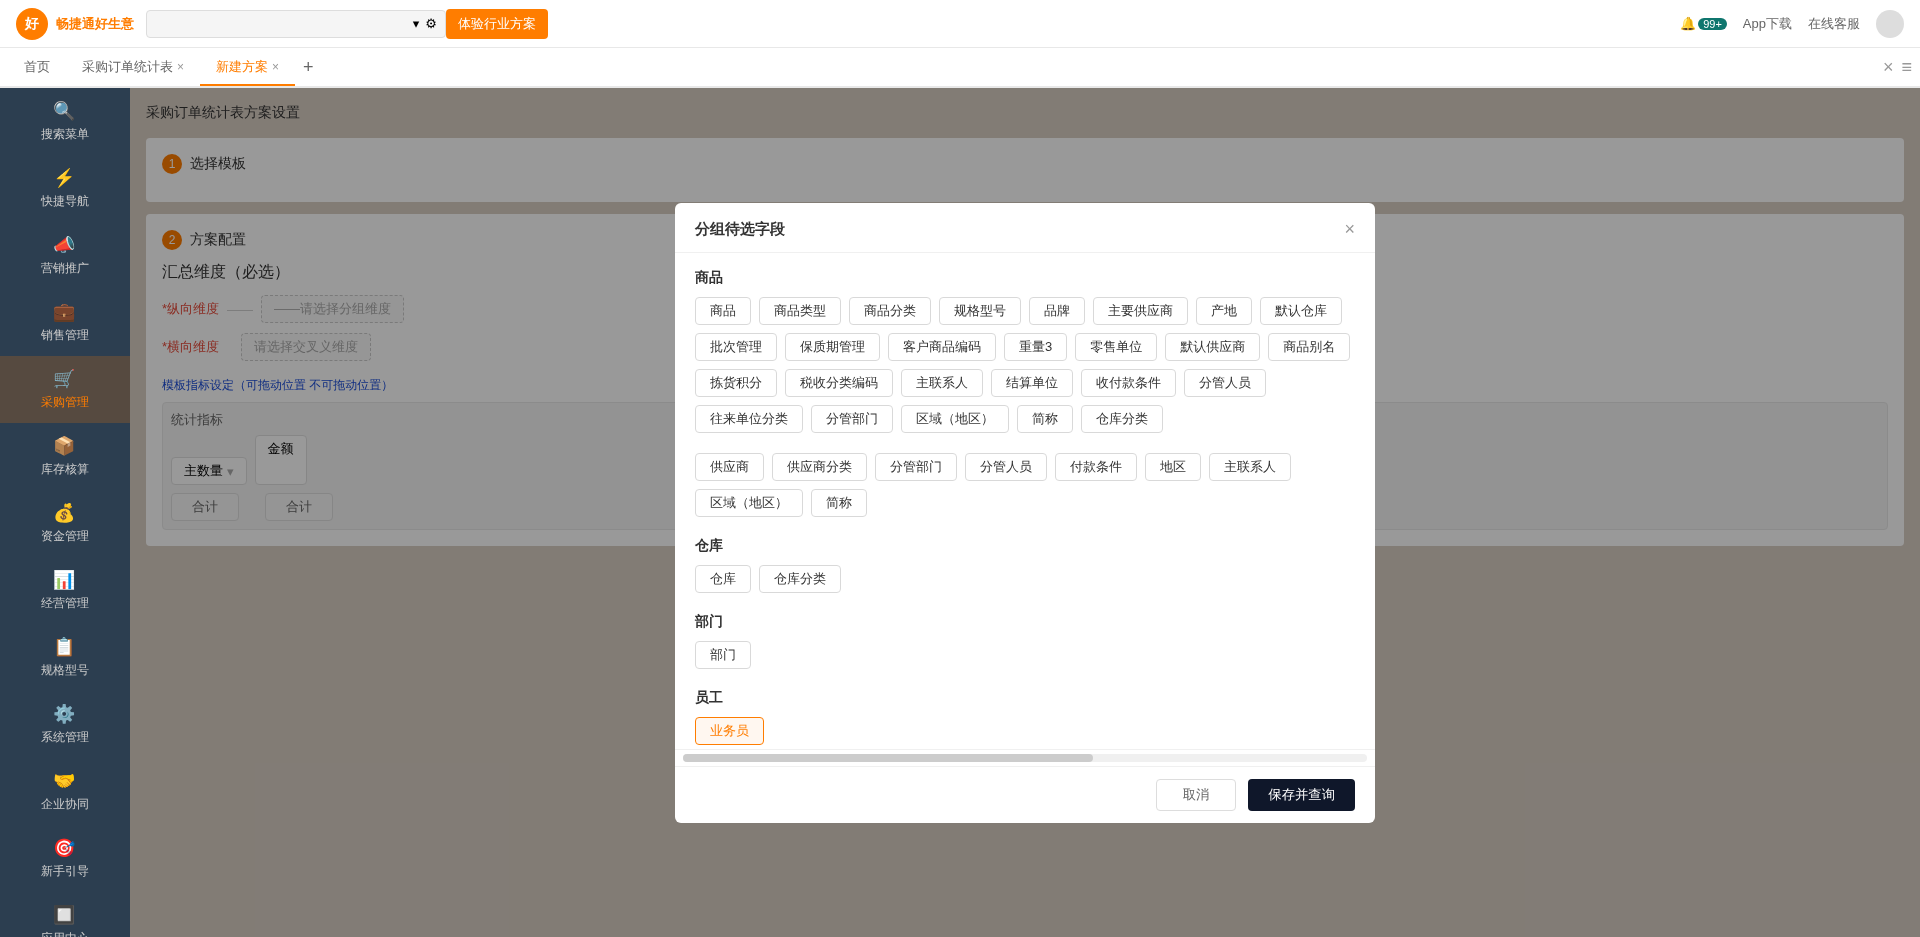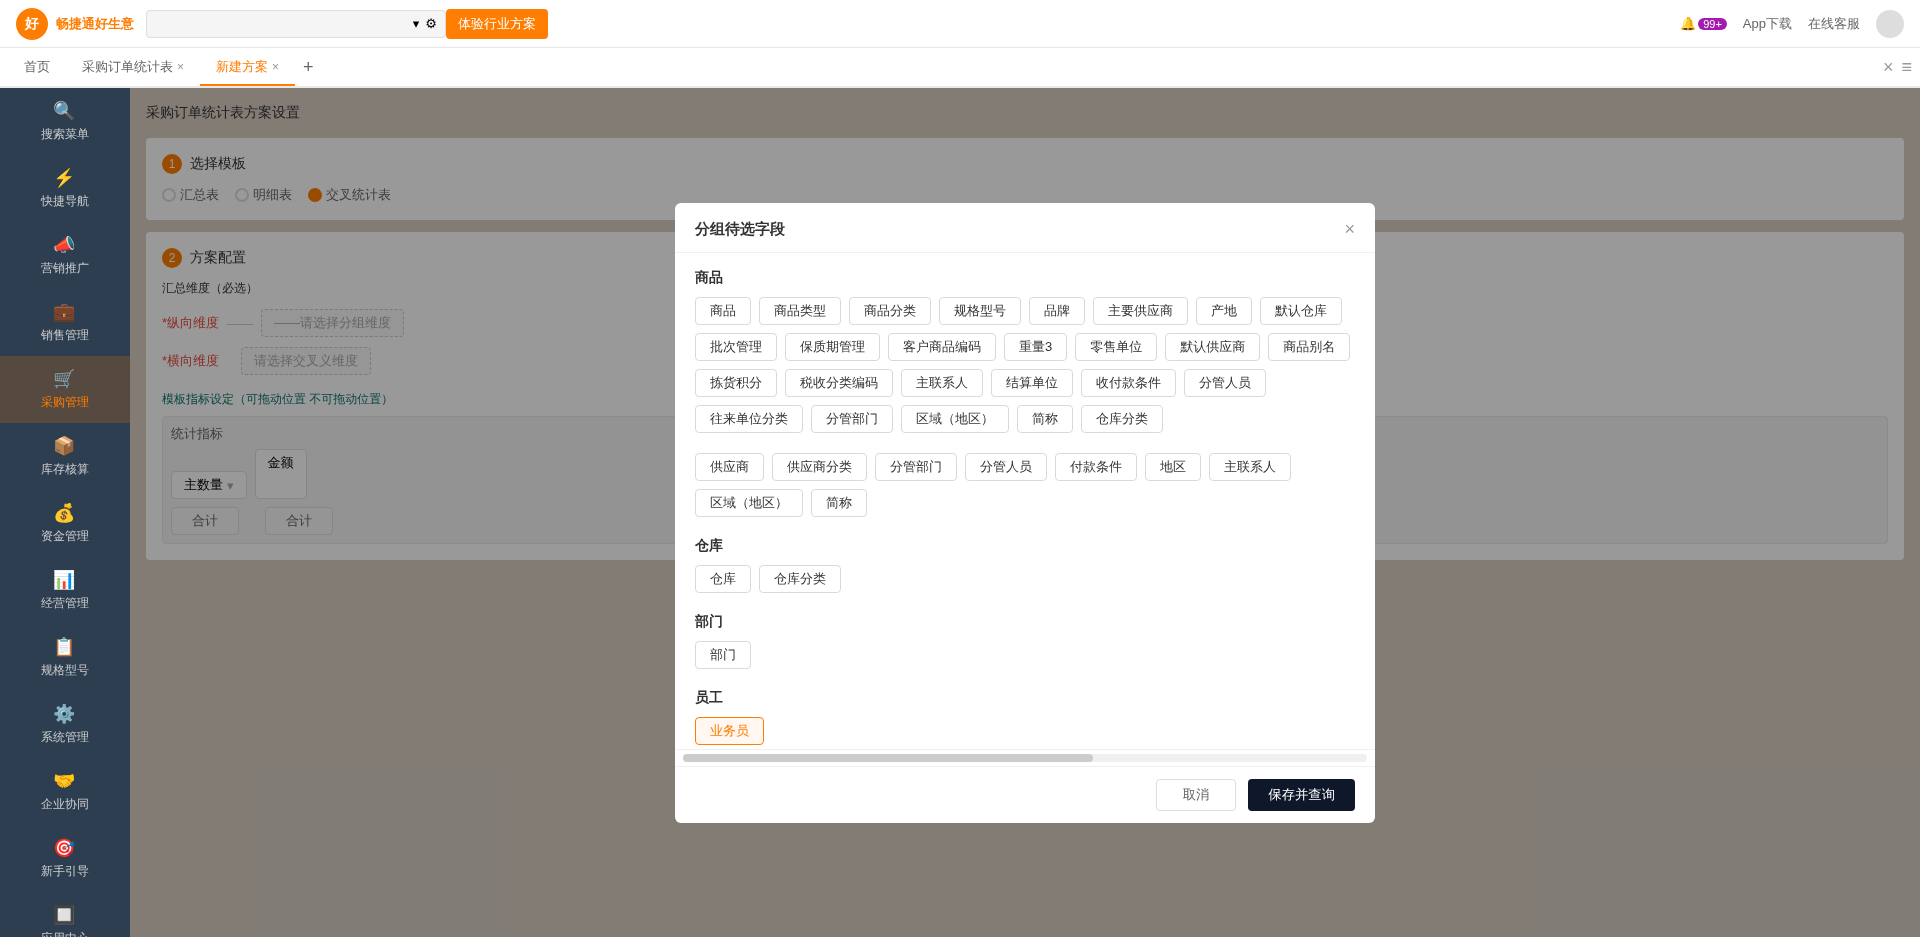--- a/index.html
+++ b/index.html
@@ -6,21 +6,21 @@
     body { font-family: "Microsoft YaHei", "PingFang SC", sans-serif; font-size: 13px; background: #f0f0f0; width: 1920px; min-height: 937px; overflow: hidden; }
 
     
     .top-bar { height: 48px; background: #fff; display: flex; align-items: center; padding: 0 16px; border-bottom: 1px solid #e8e8e8; position: relative; z-index: 10; }
     .logo-area { display: flex; align-items: center; gap: 8px; width: 130px; }
     .logo-icon { width: 32px; height: 32px; background: #ff7d00; border-radius: 50%; display: flex; align-items: center; justify-content: center; color: white; font-weight: bold; font-size: 14px; }
     .logo-text { color: #ff7d00; font-size: 13px; font-weight: bold; }
     .search-bar { flex: 1; max-width: 300px; height: 28px; border: 1px solid #ddd; border-radius: 4px; padding: 0 8px; display: flex; align-items: center; background: #f5f5f5; }
     .search-input { border: none; background: transparent; outline: none; font-size: 12px; flex: 1; }
     .top-right { margin-left: auto; display: flex; align-items: center; gap: 16px; color: #666; font-size: 13px; }
-    .badge { background: #a21caf; color: white; border-radius: 10px; padding: 0 5px; font-size: 11px; margin-left: 2px; }
+    .badge { background: #0f766e; color: white; border-radius: 10px; padding: 0 5px; font-size: 11px; margin-left: 2px; }
     .trial-btn { background: #ff7d00; color: white; border: none; border-radius: 4px; padding: 6px 12px; cursor: pointer; font-size: 13px; }
 
     
     .tab-bar { height: 40px; background: #fff; display: flex; align-items: center; padding: 0 8px; border-bottom: 2px solid #e8e8e8; }
     .tab { padding: 8px 16px; cursor: pointer; color: #666; font-size: 13px; display: flex; align-items: center; gap: 4px; border-bottom: 2px solid transparent; margin-bottom: -2px; }
     .tab.active { color: #ff7d00; border-bottom: 2px solid #ff7d00; }
     .tab-close { color: #999; font-size: 12px; }
     .tab-add { color: #666; font-size: 18px; cursor: pointer; padding: 0 8px; }
 
     
@@ -171,52 +171,38 @@
 
   <div class="content bg-content">
     <div class="content-inner">
       <div class="page-title">采购订单统计表方案设置</div>
 
       <div class="step-section">
         <div class="step-label">
           <div class="step-num">1</div>
           <span>选择模板</span>
         </div>
-        <div class="radio-group">
-          <label class="radio-item">
-            <div class="radio-dot"></div>
-            <span>汇总表</span>
-          </label>
-          <label class="radio-item">
-            <div class="radio-dot"></div>
-            <span>明细表</span>
-          </label>
-          <label class="radio-item">
-            <div class="radio-dot selected"></div>
-            <span>交叉统计表</span>
-          </label>
-        </div>
       </div>
 
       <div class="step-section" style="min-height:300px;">
         <div class="step-label">
           <div class="step-num">2</div>
           <span>方案配置</span>
         </div>
-        <div style="color:#333;font-size:12px;margin-bottom:12px;">汇总维度（必选）</div>
+        <div style="color:#333;font-size:16px;margin-bottom:12px;">汇总维度（必选）</div>
         <div style="display:flex;align-items:center;gap:8px;margin-bottom:10px;">
           <span style="color:#e74c3c;">*纵向维度</span>
           <span style="color:#ccc;">——</span>
           <div style="border:1px dashed #ccc;border-radius:4px;padding:4px 12px;color:#aaa;cursor:pointer;background:#fafafa;">——请选择分组维度</div>
         </div>
         <div style="display:flex;align-items:center;gap:8px;margin-bottom:16px;">
           <span style="color:#e74c3c;">*横向维度</span>
           <div style="border:1px dashed #ccc;border-radius:4px;padding:4px 12px;color:#aaa;cursor:pointer;background:#fafafa;margin-left:14px;">请选择交叉义维度</div>
         </div>
-        <div style="font-size:12px;color:#0f766e;margin-bottom:8px;">模板指标设定（可拖动位置  不可拖动位置）</div>
+        <div style="font-size:12px;color:#1d4ed8;margin-bottom:8px;">模板指标设定（可拖动位置  不可拖动位置）</div>
         <div style="background:#f5f5f5;border:1px solid #e8e8e8;border-radius:4px;padding:8px;">
           <div style="color:#666;font-size:13px;margin-bottom:6px;">统计指标</div>
           <div style="display:flex;gap:8px;">
             <div style="border:1px solid #e0e0e0;border-radius:4px;padding:4px 12px;background:white;display:flex;align-items:center;gap:4px;margin-top:22px;">
               <span>主数量</span>
               <span style="color:#aaa;">▾</span>
             </div>
             <div style="border:1px solid #e0e0e0;border-radius:4px;padding:4px 12px;background:white;">
               <span>金额</span>
             </div>

